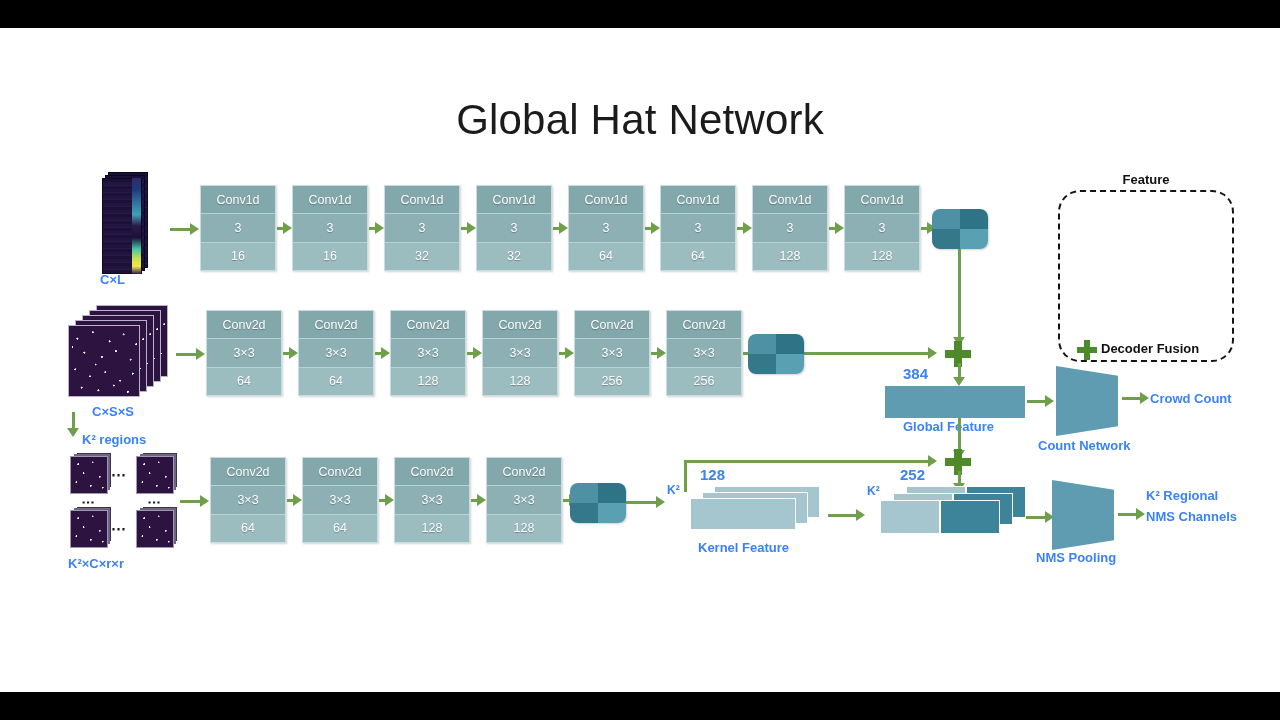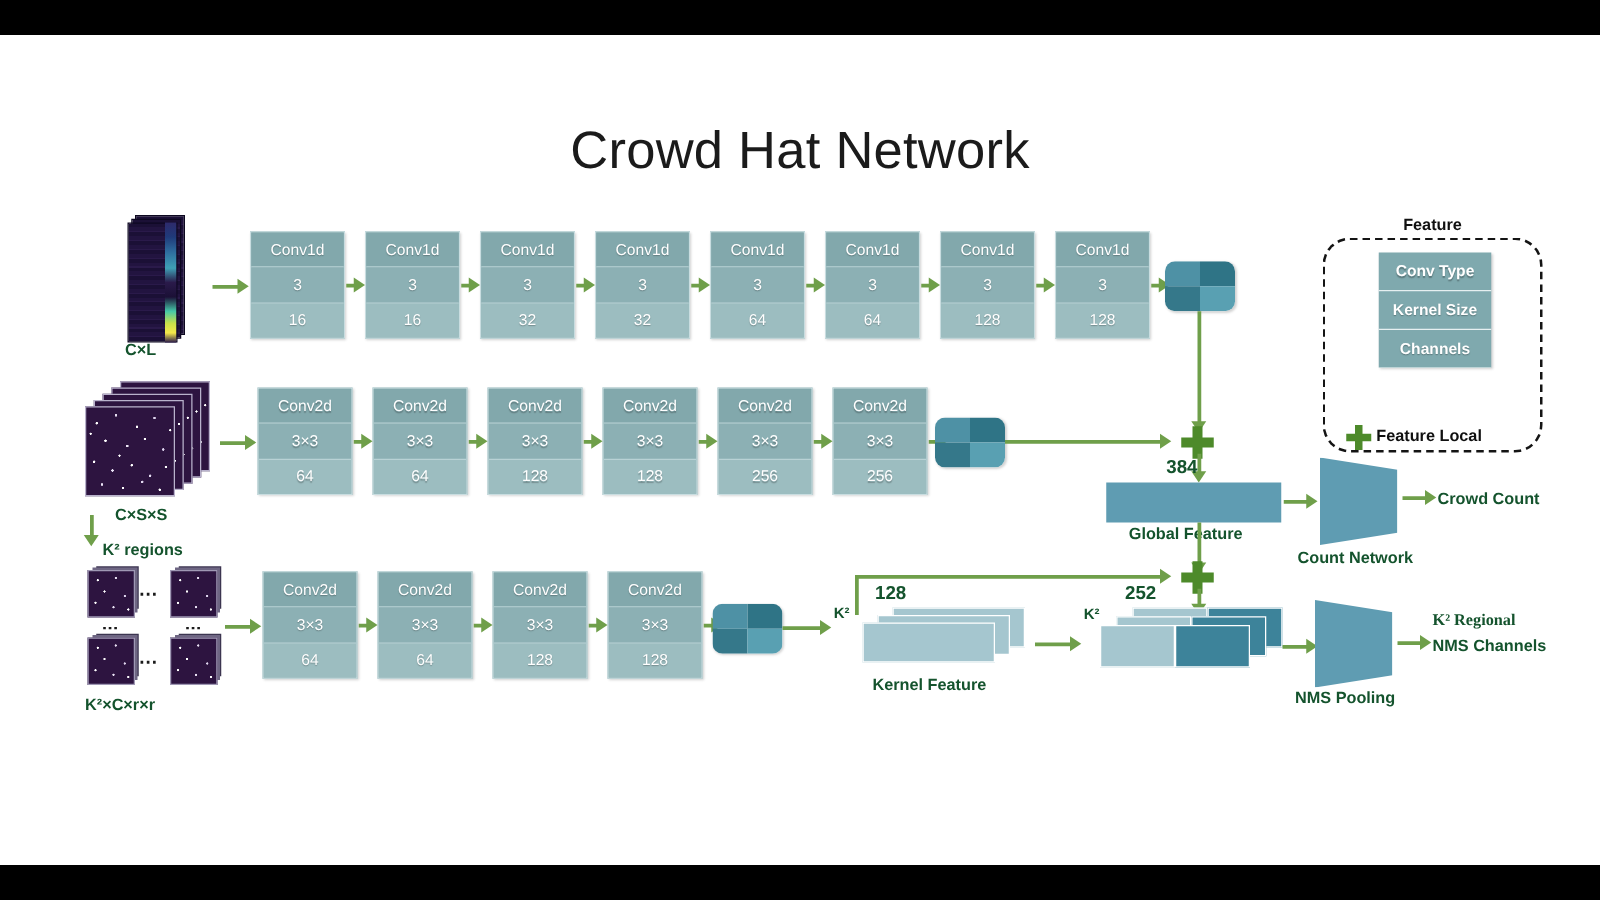--- a/index.html
+++ b/index.html
@@ -91,21 +91,21 @@
   }
   .plus::before, .plus::after {
     content: ""; position: absolute; background: #4d8a2a;
   }
   .plus::before { left: 9px; top: 0; width: 8px; height: 26px; }
   .plus::after  { top: 9px; left: 0; width: 26px; height: 8px; }
 
   
   .lbl {
     position: absolute;
-    font-size: 13px; font-weight: bold; color: #14532d;
+    font-size: 13px; font-weight: bold; color: #3b82f6;
     white-space: nowrap;
   }
   .lbl.sm { font-size: 12px; }
   .lbl.num { font-size: 15px; font-weight: bold; }
 
   
   .featbar {
     position: absolute;
     background: #5f9cb2;
   }
@@ -234,21 +234,21 @@
   }
 </style>
 </head>
 <body>
 
 <div id="stage">
 
   <div class="bar-top"></div>
   <div class="bar-bottom"></div>
 
-  <div id="title">Crowd Hat Network</div>
+  <div id="title">Global Hat Network</div>
 
   <div class="hm-stack" style="left:100px; top:172px; width:52px; height:100px;">
     <div class="hm-layer" style="left:8px; top:0px; width:40px; height:96px;"></div>
     <div class="hm-layer" style="left:5px; top:3px; width:40px; height:96px;"></div>
     <div class="hm-layer" style="left:2px; top:6px; width:40px; height:96px;"></div>
     <div class="hm-grad" style="left:32px; top:6px; width:9px; height:96px;"></div>
   </div>
   <div class="lbl" style="left:100px; top:272px;">C×L</div>
 
   <div class="ah" style="left:170px; top:228px; width:22px;"></div>
@@ -410,21 +410,21 @@
       <i class="q4"></i>
   </div>
 
   <div class="ah" style="left:804px; top:352px; width:126px;"></div>
   <div class="tip-r" style="left:928px; top:347px;"></div>
 
   <div class="plus" style="left:945px; top:341px;"></div>
   <div class="av" style="left:958px; top:363px; height:18px;"></div>
   <div class="tip-d" style="left:953px; top:377px;"></div>
 
-  <div class="lbl num" style="left:933px; top:365px;">384</div>
+  <div class="lbl num" style="left:903px; top:365px;">384</div>
   <div class="featbar" style="left:885px; top:386px; width:140px; height:32px;"></div>
   <div class="lbl" style="left:903px; top:419px;">Global Feature</div>
 
   <div class="ah" style="left:1027px; top:400px; width:20px;"></div>
   <div class="tip-r" style="left:1045px; top:395px;"></div>
 
   <div class="decoder dec-count" style="left:1056px; top:366px; width:62px; height:70px;"></div>
   <div class="lbl" style="left:1038px; top:438px;">Count Network</div>
 
   <div class="ah" style="left:1122px; top:397px; width:20px;"></div>
@@ -509,26 +509,21 @@
   <div class="lbl sm" style="left:867px; top:484px;">K²</div>
 
   <div class="ah" style="left:1026px; top:516px; width:22px;"></div>
   <div class="tip-r" style="left:1045px; top:511px;"></div>
 
   <div class="decoder dec-nms" style="left:1052px; top:480px; width:62px; height:70px;"></div>
   <div class="lbl" style="left:1036px; top:550px;">NMS Pooling</div>
 
   <div class="ah" style="left:1118px; top:513px; width:20px;"></div>
   <div class="tip-r" style="left:1136px; top:508px;"></div>
-  <div class="lbl" style="left:1146px; top:488px;font-family:Liberation Serif, serif;">K² Regional</div>
+  <div class="lbl" style="left:1146px; top:488px;">K² Regional</div>
   <div class="lbl" style="left:1146px; top:509px;">NMS Channels</div>
 
   <div id="notation-title">Feature</div>
   <div id="notation"></div>
-  <div class="leg-conv">
-    <div class="r r1">Conv Type</div>
-    <div class="r r2">Kernel Size</div>
-    <div class="r r3">Channels</div>
-  </div>
   <div class="leg-plus"></div>
-  <div class="leg-fusion-label">Feature Local</div>
+  <div class="leg-fusion-label">Decoder Fusion</div>
 
 </div>
 
 </body></html>

